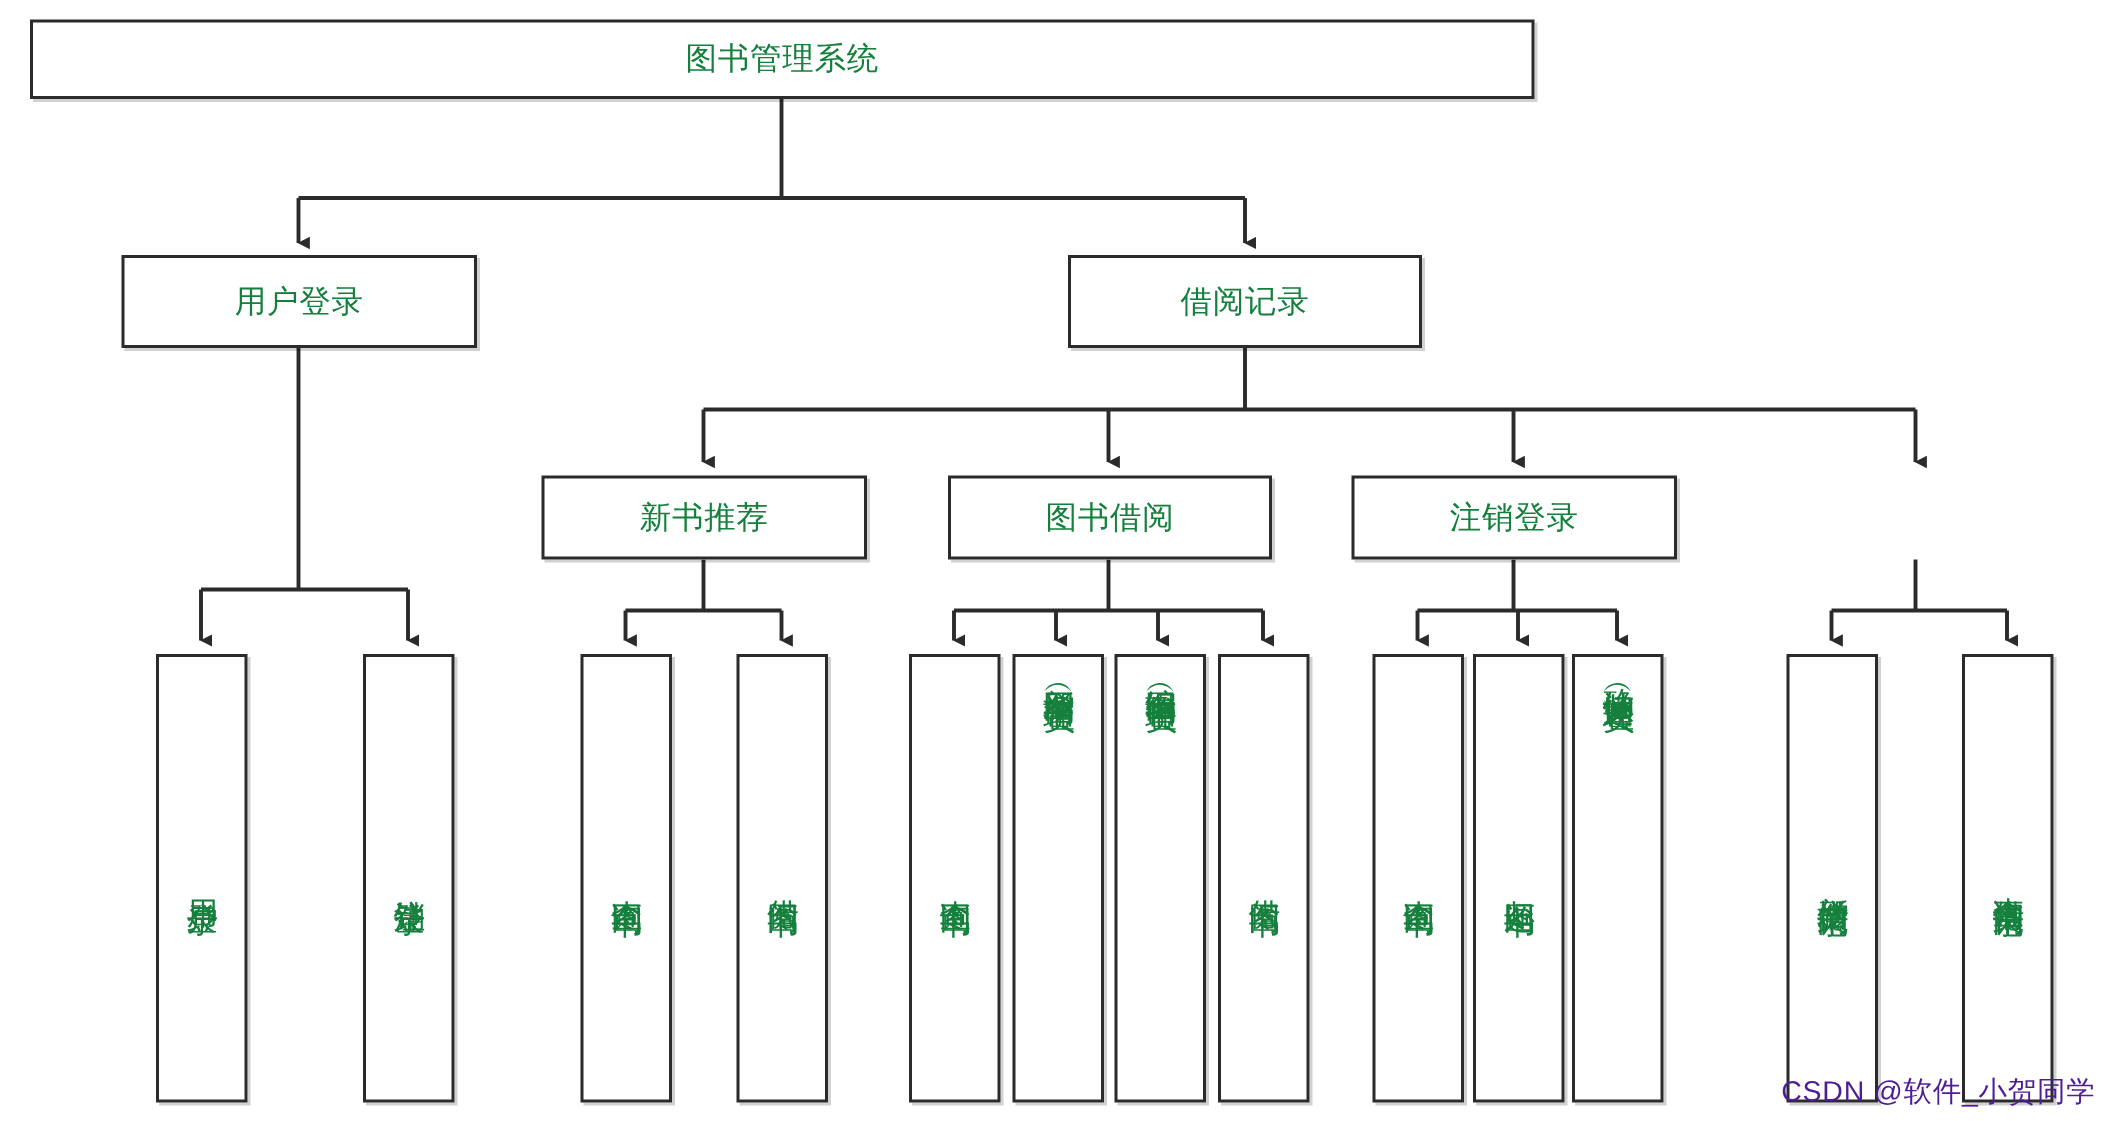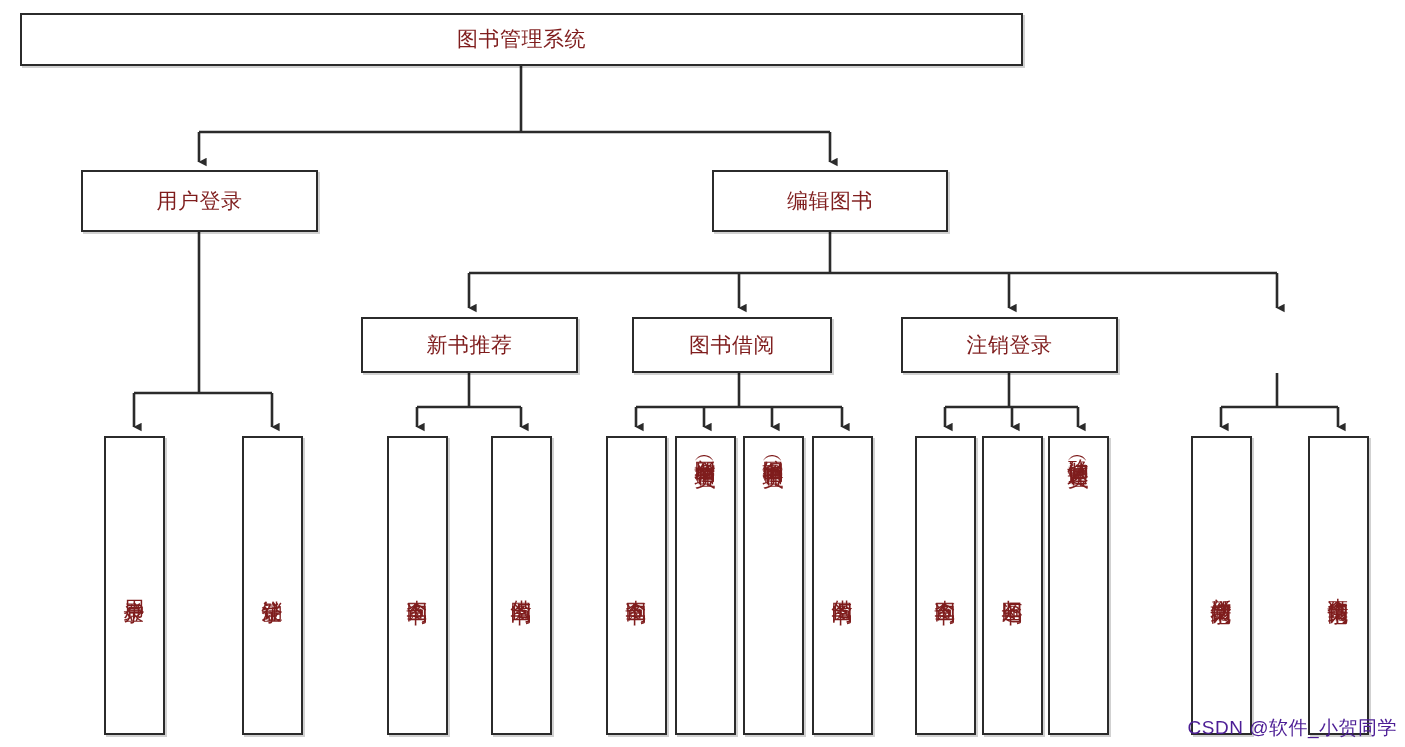--- a/index.html
+++ b/index.html
@@ -31,24 +31,25 @@
     box-sizing: border-box;
     background: #ffffff;
     border: 2.5px solid #2b2b2b;
     box-shadow: 2px 2px 0 rgba(0,0,0,0.18);
     display: flex;
     align-items: center;
     justify-content: center;
     overflow: hidden;
   }
   .node-label {
-    color: #7f1d1d;
+    color: #15803d;
     text-align: center;
     line-height: 1.18;
     white-space: pre;
+    font-family: Liberation Serif, serif;
   }
   .node-h .node-label {
     font-size: 21px;
     letter-spacing: 0.5px;
   }
   .node-leaf {
     align-items: flex-start;
     justify-content: center;
     padding-top: 4px;
   }
@@ -132,28 +133,28 @@
 
   <div class="node-box node-h" style="left:20px; top:13px; width:1003px; height:53px;">
     <span class="node-label">图书管理系统</span>
   </div>
 
   <div class="node-box node-h" style="left:81px; top:170px; width:237px; height:62px;">
     <span class="node-label">用户登录</span>
   </div>
 
   <div class="node-box node-h" style="left:712px; top:170px; width:236px; height:62px;">
-    <span class="node-label">编辑图书</span>
+    <span class="node-label">借阅记录</span>
   </div>
 
   <div class="node-box node-h" style="left:361px; top:317px; width:217px; height:56px;align-items:center;">
     <span class="node-label">新书推荐</span>
   </div>
 
-  <div class="node-box node-h" style="left:632px; top:317px; width:200px; height:56px;">
+  <div class="node-box node-h" style="left:632px; top:317px; width:216px; height:56px;">
     <span class="node-label">图书借阅</span>
   </div>
 
   <div class="node-box node-h" style="left:901px; top:317px; width:217px; height:56px;">
     <span class="node-label">注销登录</span>
   </div>
 
 
   <div class="node-box node-leaf center-v" style="left:104px; top:436px; width:61px; height:299px;">
     <span class="node-label">用户登录</span>

